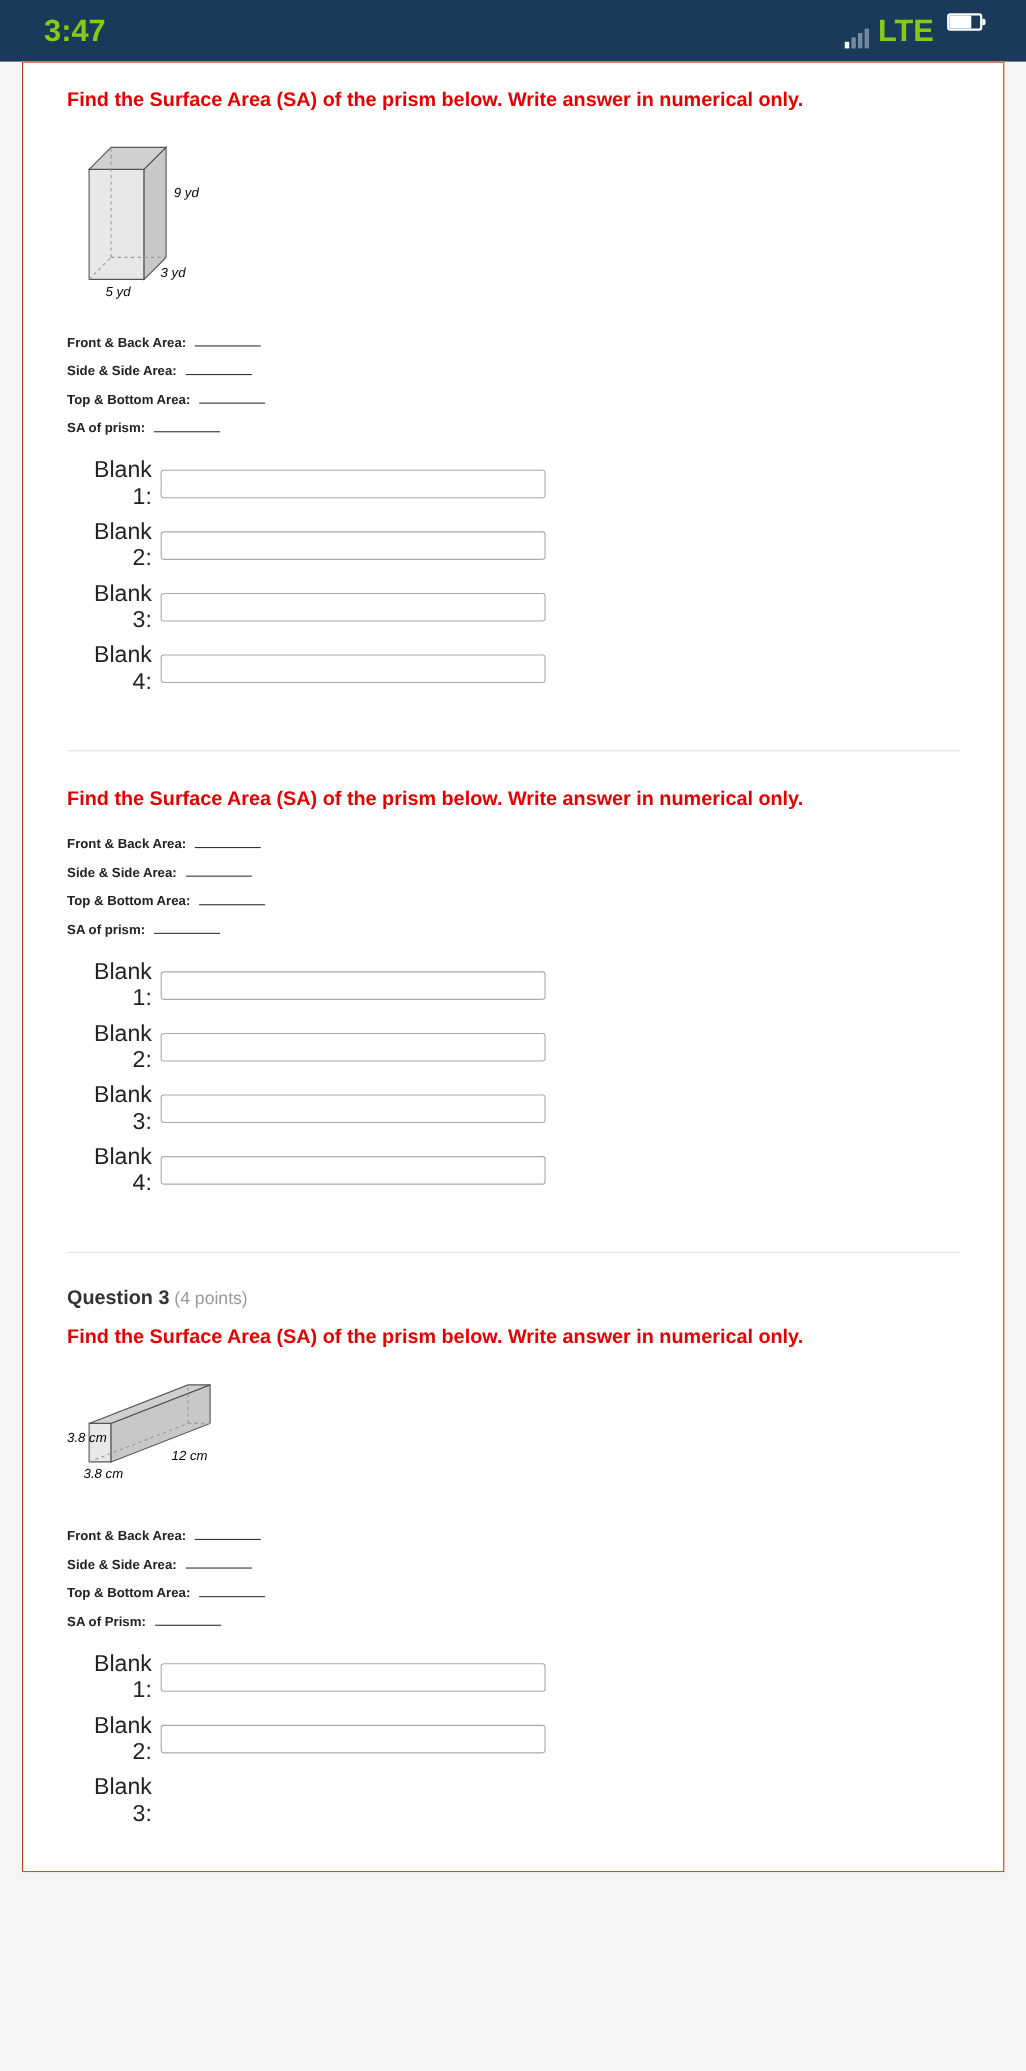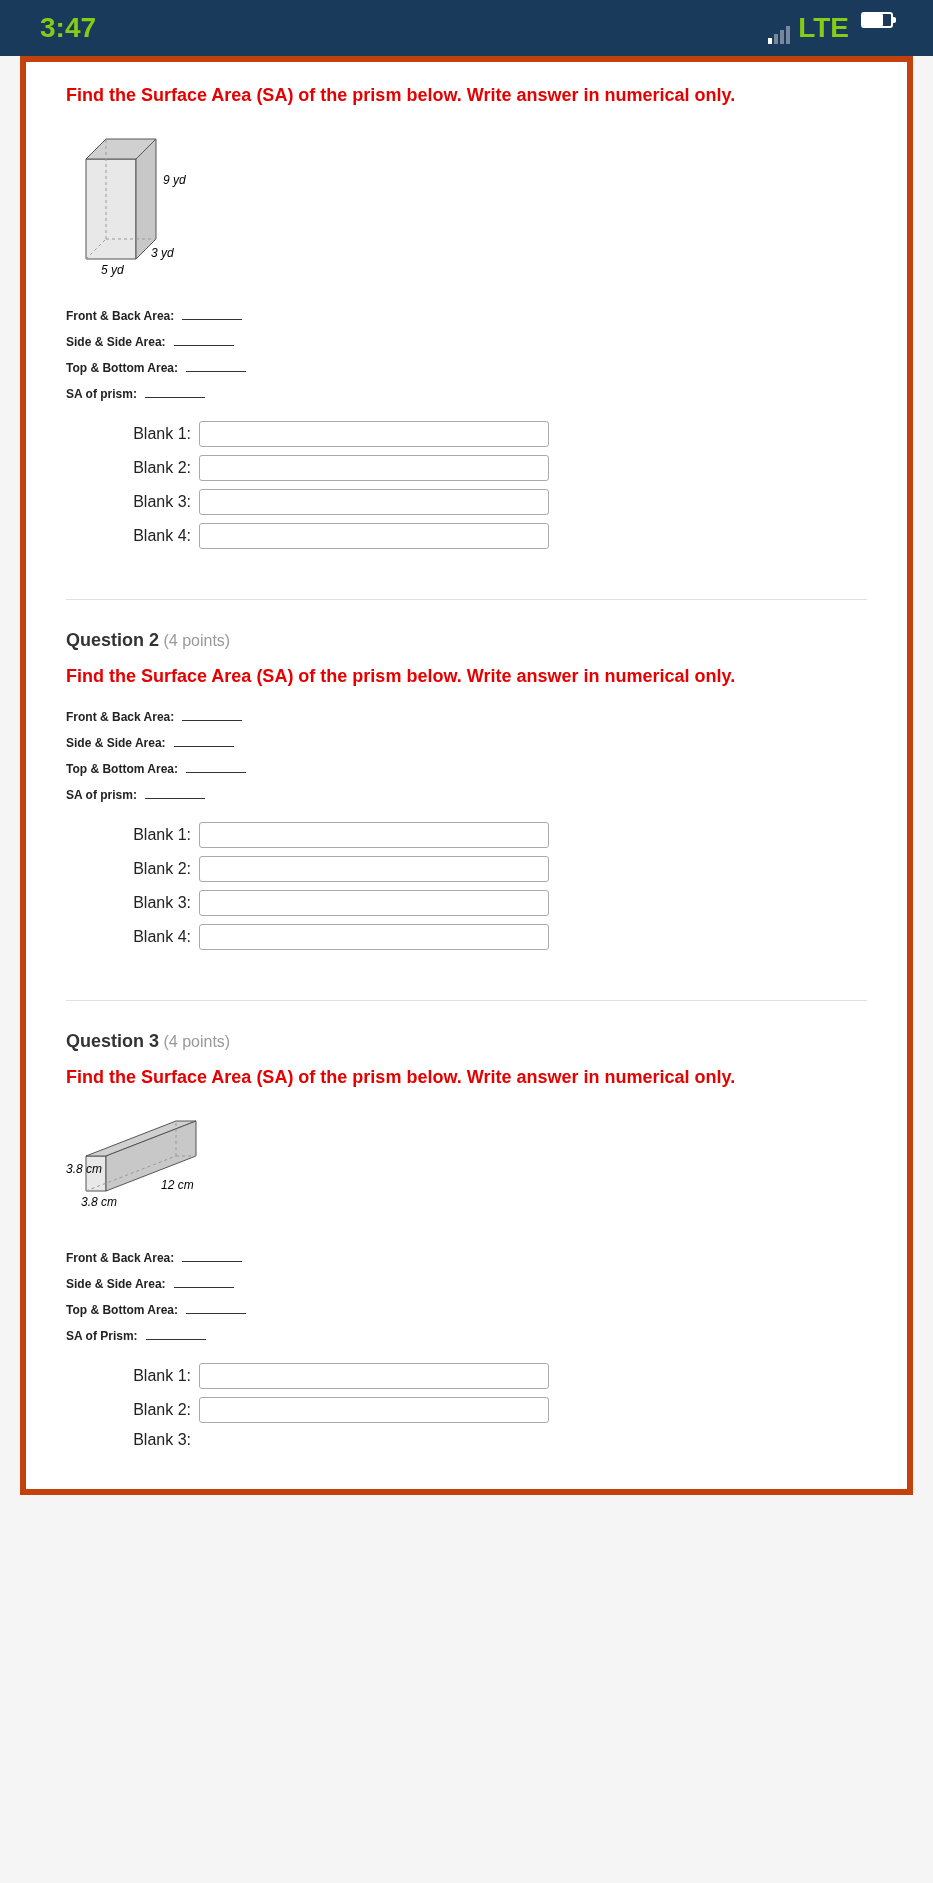--- a/index.html
+++ b/index.html
@@ -43,21 +43,21 @@
     .battery-fill {
       width: 70%;
       height: 100%;
       background: white;
       border-radius: 1px;
     }
     .content-wrapper {
       background: white;
       margin: 0 20px;
       padding: 0;
-      border: 6px solid #c2410c;
+      border: 1px solid #c2410c;
     }
     .question-section {
       padding: 20px 40px;
     }
     .question-header { margin-bottom: 12px; }
     .question-title {
       color: #333;
       font-size: 18px;
       font-weight: bold;
     }
@@ -98,26 +98,25 @@
     }
     .input-group {
       margin: 20px 0 20px 10px;
     }
     .input-row {
       display: flex;
       align-items: center;
       margin-bottom: 8px;
     }
     .input-label {
-      font-size: 16px;
+      font-size: 21px;
       color: #222;
       width: 75px;
       text-align: right;
       padding-right: 8px;
-      margin-left: 48px;
     }
     .input-field {
       width: 350px;
       height: 26px;
       border: 1px solid #aaa;
       border-radius: 3px;
       padding: 2px 6px;
       font-size: 14px;
     }
     .divider {
@@ -187,24 +186,20 @@
       <div class="input-row">
           <span class="input-label">Blank 4:</span>
           <input class="input-field" style="">
         </div>
     </div>
   </div>
 
   <hr class="divider">
 
   <div class="question-section">
-    <div class="question-header">
-      <span class="question-title">Question 2</span>
-      <span class="points">(4 points)</span>
-    </div>
     <div class="prompt">Find the Surface Area (SA) of the prism below. Write answer in numerical only.</div>
 
 
     <div class="blanks-list">
       <div class="blank-line"><span>Front &amp; Back Area:</span><span class="blank-underline"></span></div>
       <div class="blank-line"><span>Side &amp; Side Area:</span><span class="blank-underline"></span></div>
       <div class="blank-line"><span>Top &amp; Bottom Area:</span><span class="blank-underline"></span></div>
       <div class="blank-line"><span>SA of prism:</span><span class="blank-underline"></span></div>
     </div>
 

